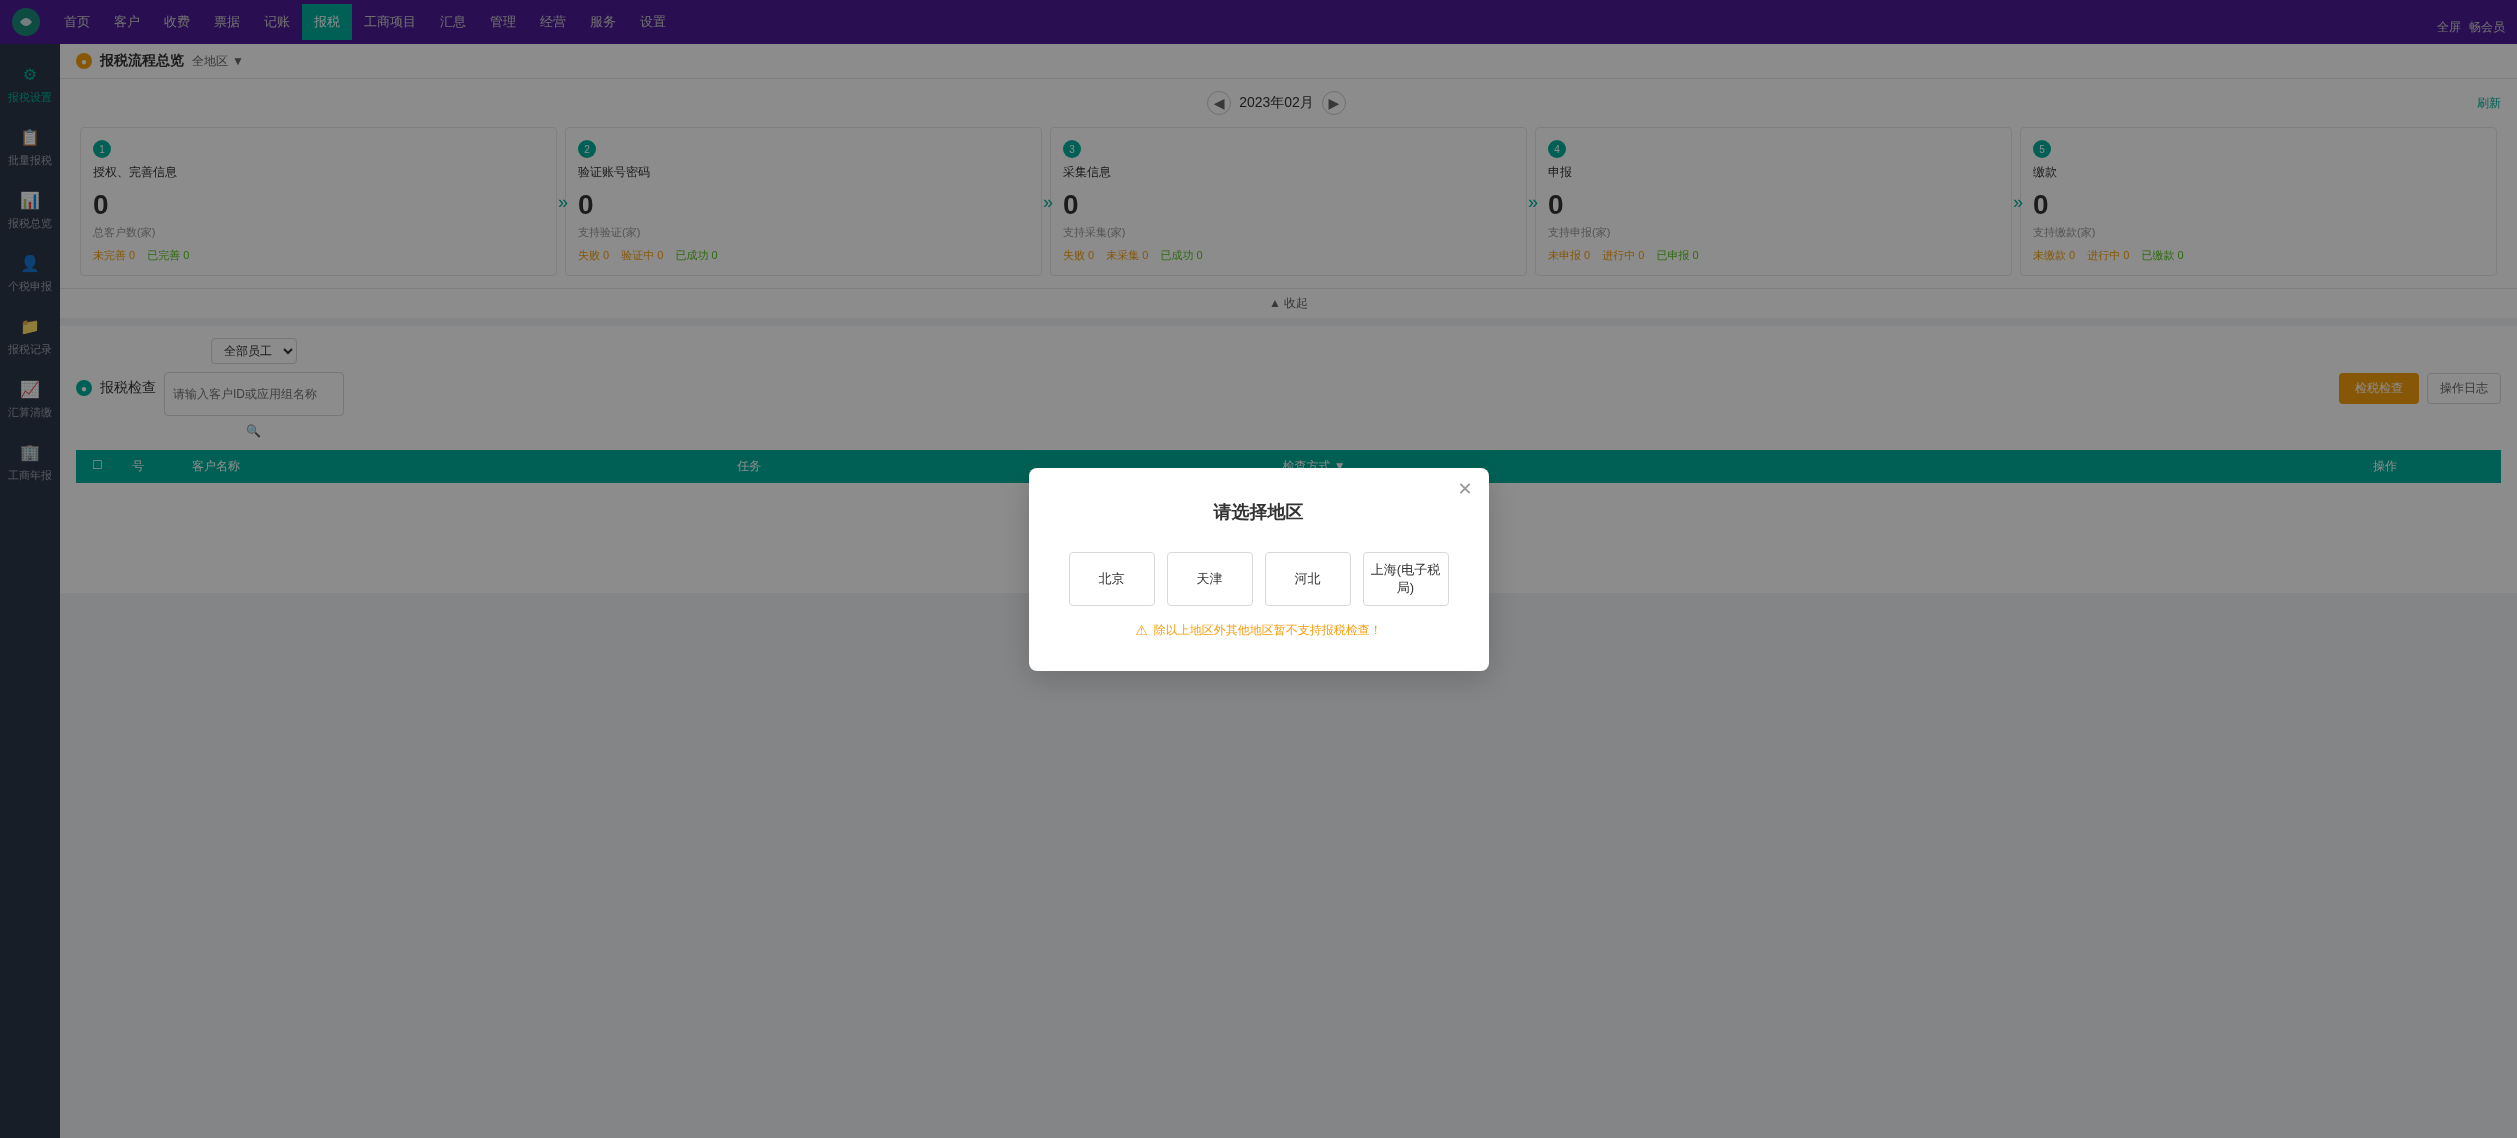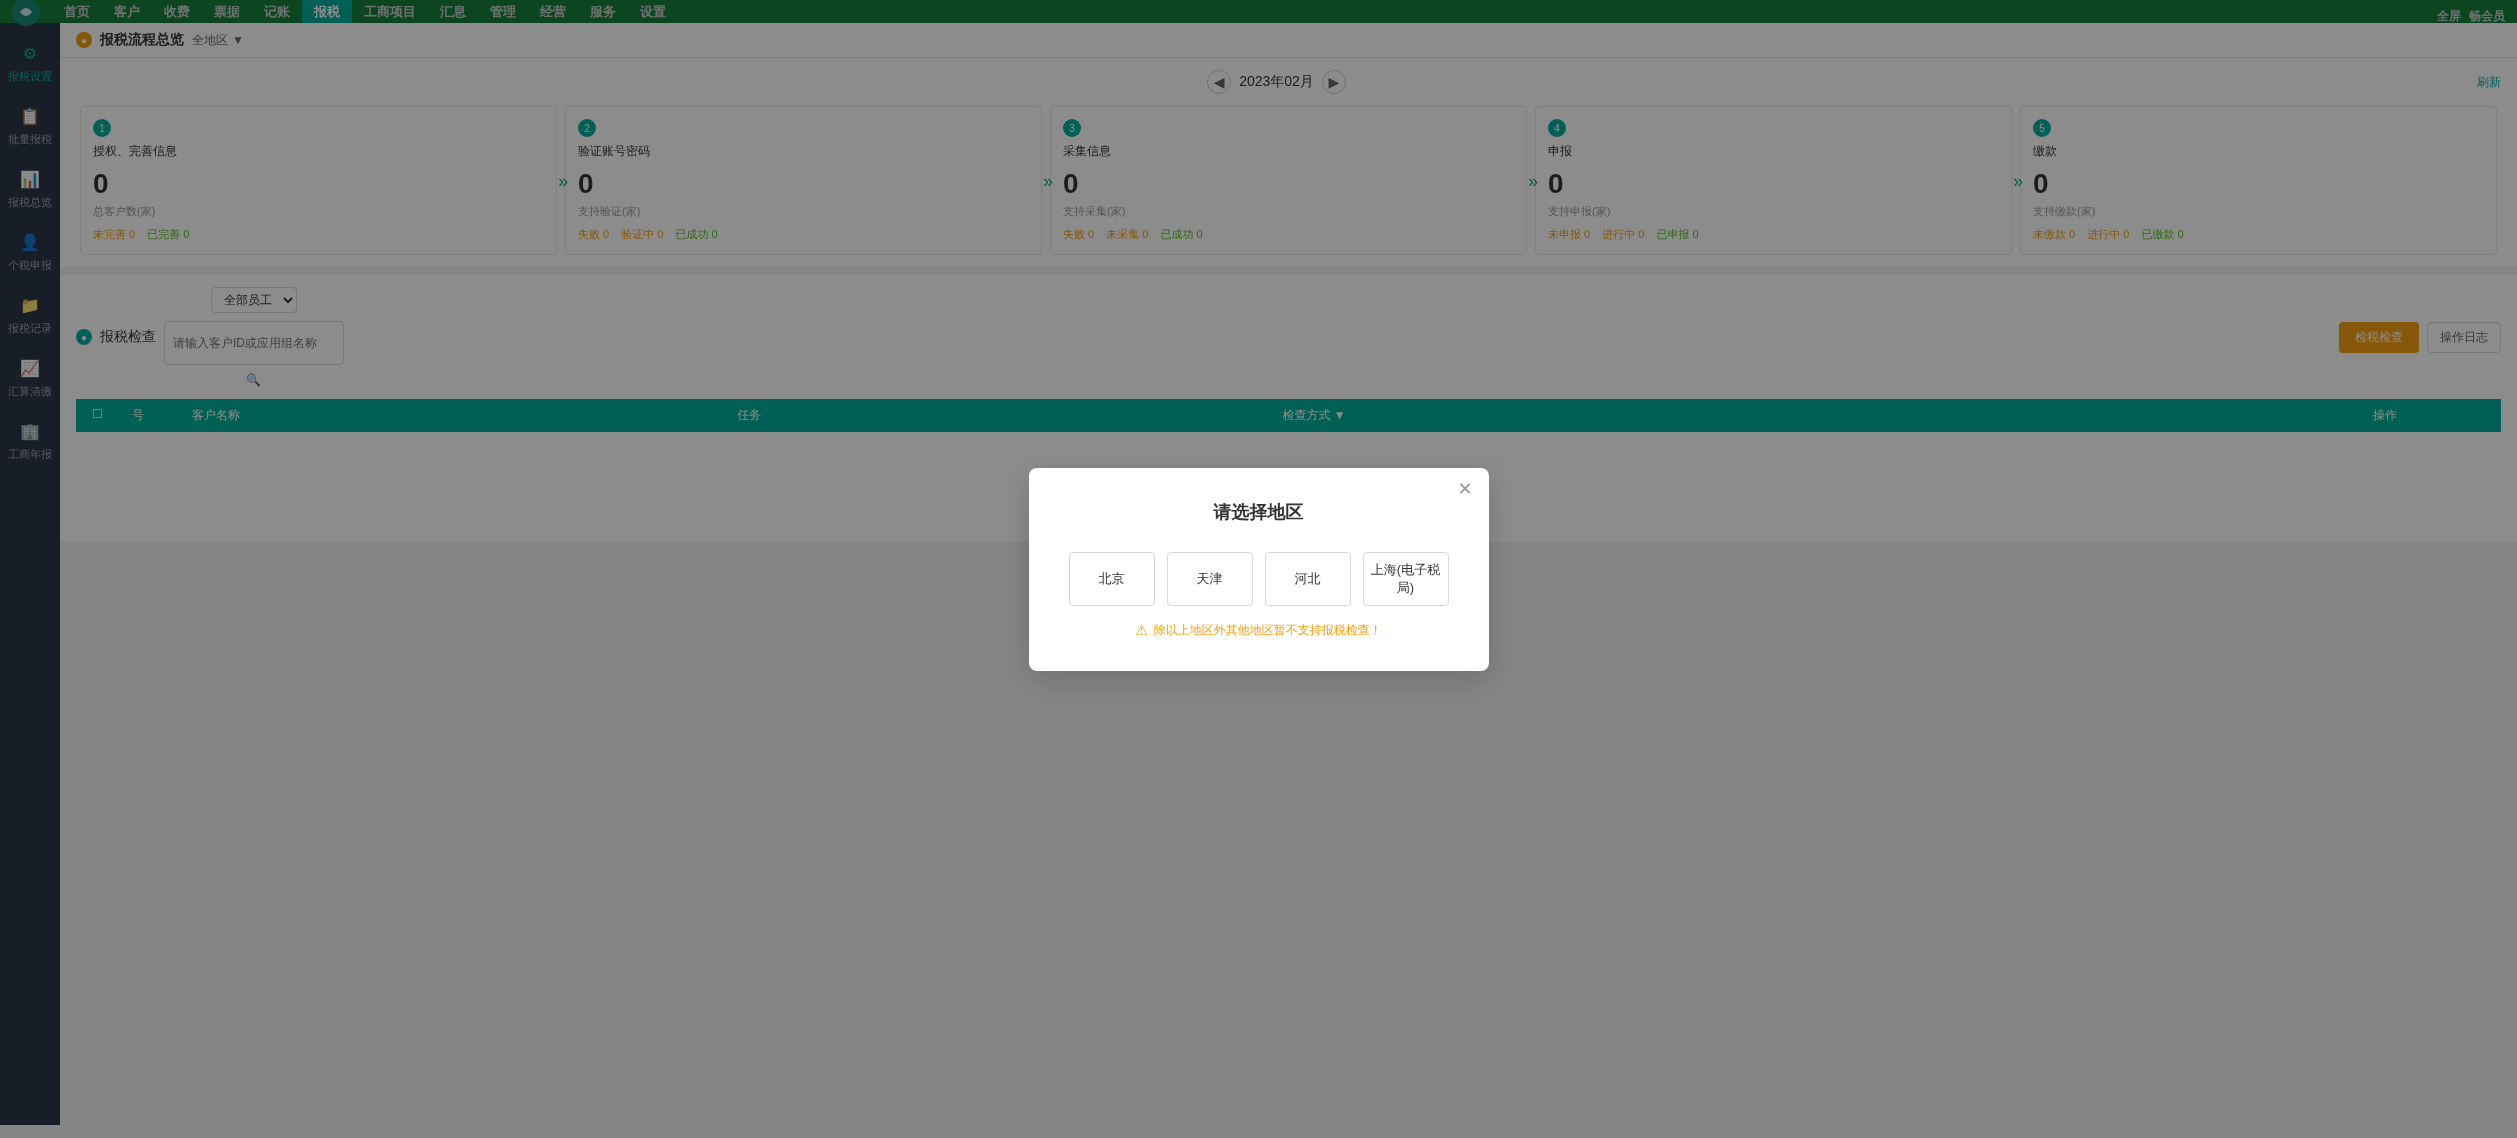--- a/index.html
+++ b/index.html
@@ -1,26 +1,25 @@
 <!DOCTYPE html>
 <html><head>
   <meta charset="utf-8">
   <style>
     * { box-sizing: border-box; margin: 0; padding: 0; }
     body { font-family: "Microsoft YaHei", "PingFang SC", sans-serif; font-size: 12px; background: #f0f2f5; overflow: hidden; }
 
     
     .top-nav {
-      height: 23px;
-      background: #15803d;
+      height: 44px;
+      background: #4c1d95;
       display: flex;
       align-items: center;
       padding: 0 12px;
       position: relative;
-      font-weight: bold;
     }
     .top-nav .logo {
       width: 28px;
       height: 28px;
       margin-right: 12px;
     }
     .top-nav .nav-items {
       display: flex;
       align-items: center;
       flex: 1;
@@ -535,20 +534,23 @@
           <div class="step-sub">支持缴款(家)</div>
           <div class="step-stats">
             <span class="stat-item">未缴款 0</span>
             <span class="stat-item">进行中 0</span>
             <span class="stat-item success">已缴款 0</span>
           </div>
         </div>
       </div>
     </div>
 
+    <div class="collapse-bar">
+      ▲ <span>收起</span>
+    </div>
 
     <div class="check-section">
       <div class="check-header">
         <div style="display:flex;align-items:center;gap:8px;">
           <div class="page-title-icon" style="background:#00b09b;">●</div>
           <span class="check-title">报税检查</span>
         </div>
         <div class="filter-group">
           <select class="filter-select">
             <option>全部员工</option>

